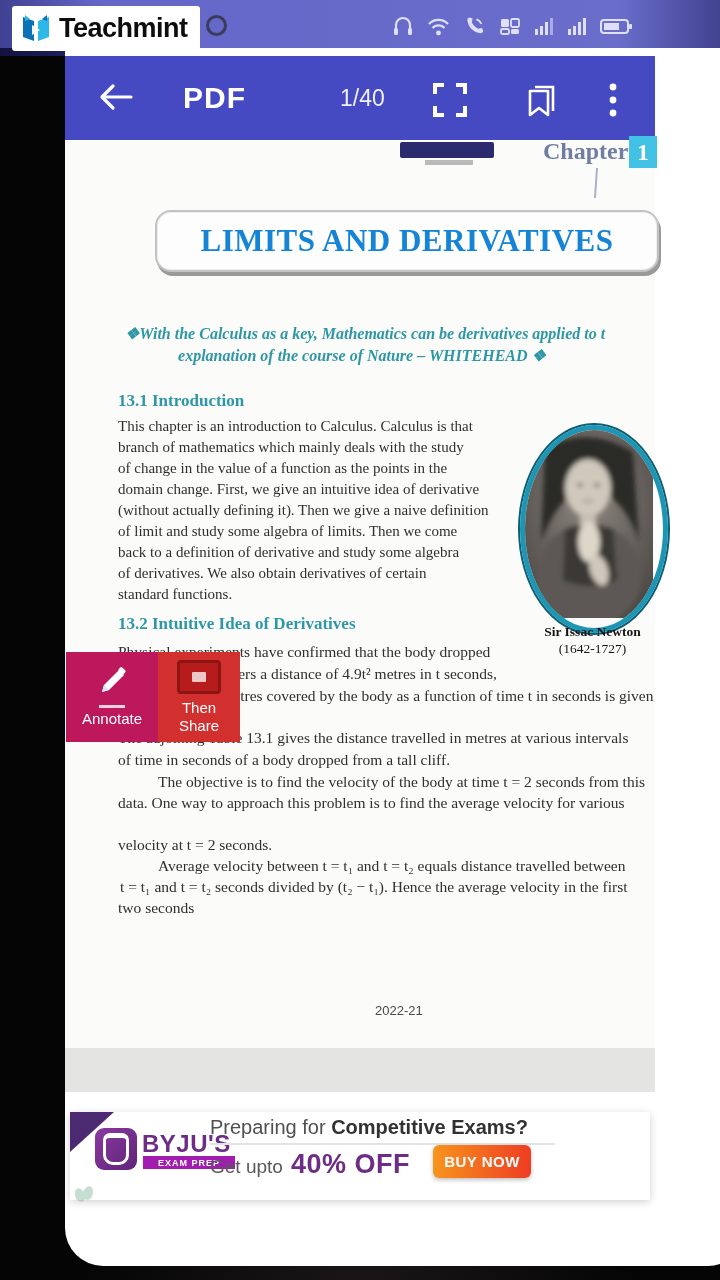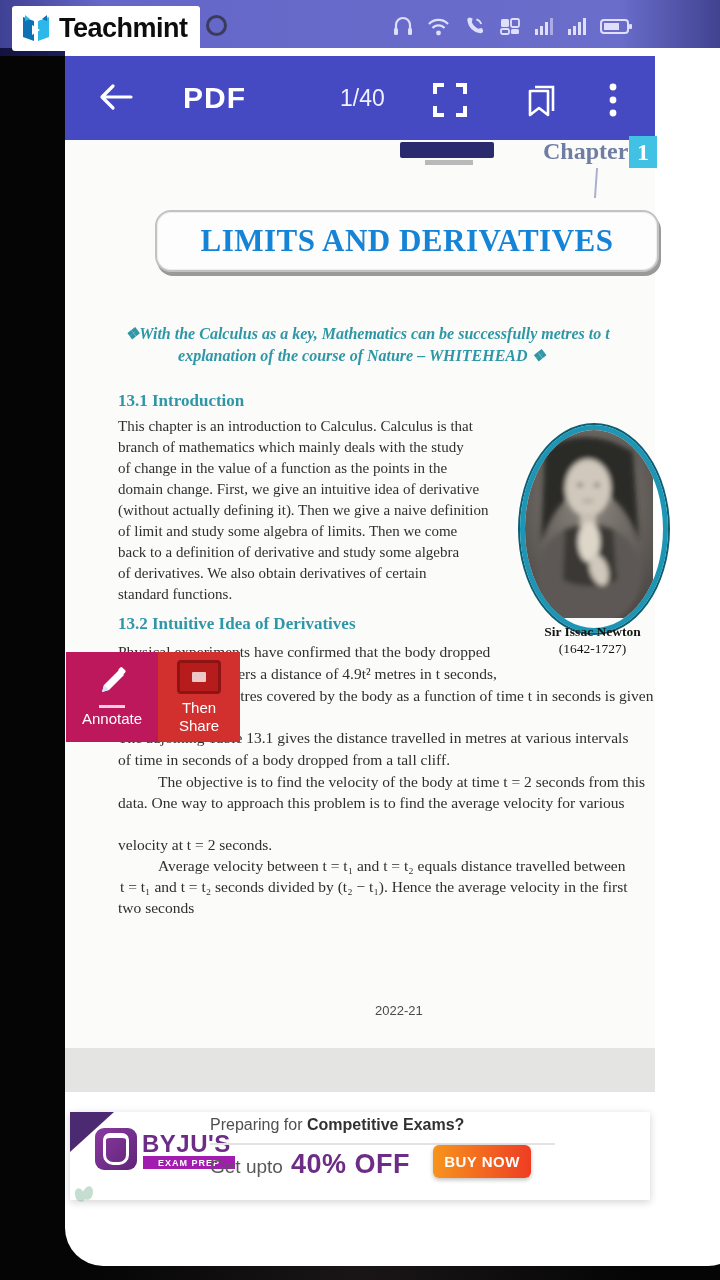--- a/index.html
+++ b/index.html
@@ -43,21 +43,21 @@
   .stop-icon-outer{width:38px;height:28px;border-radius:4px;background:#b71c1c;border:3px solid #8e1414;display:flex;align-items:center;justify-content:center;}
   .stop-icon-inner{width:14px;height:10px;background:rgba(255,255,255,.75);border-radius:1px;}
   .annot-underline{width:26px;height:3px;background:rgba(255,255,255,.8);margin-top:3px;}
   
   .ad-card{left:5px;top:1064px;width:580px;height:88px;background:#fff;box-shadow:0 2px 8px rgba(0,0,0,.18);}
   .ad-triangle{left:5px;top:1064px;width:0;height:0;border-top:40px solid #4c2a72;border-right:44px solid transparent;}
   .byju-square{left:30px;top:1080px;width:42px;height:42px;border-radius:9px;background:linear-gradient(135deg,#8a3aa0,#5f2478);display:flex;align-items:center;justify-content:center;}
   .byju-glyph{width:20px;height:24px;border:3px solid #fff;border-radius:7px 7px 10px 10px;border-top-width:5px;}
   .byju-name{left:77px;top:1082px;font-size:24px;font-weight:800;color:#6d2c85;letter-spacing:.5px;}
   .byju-strip{left:78px;top:1108px;width:92px;height:13px;background:#a21caf;color:#fff;font-size:9px;font-weight:700;display:flex;align-items:center;justify-content:center;letter-spacing:1px;}
-  .ad-headline{left:145px;top:1068px;font-size:16px;color:#4f4f4f;white-space:nowrap;}
+  .ad-headline{left:145px;top:1068px;font-size:20px;color:#4f4f4f;white-space:nowrap;}
   .ad-headline b{color:#323232;}
   .ad-divider{left:145px;top:1095px;width:345px;height:2px;background:#e3e3e3;}
   .ad-offer{left:145px;top:1101px;font-size:19px;color:#585858;white-space:nowrap;display:flex;align-items:baseline;gap:8px;}
   .ad-offer-value{font-size:27px;font-weight:800;color:#6d2c85;letter-spacing:.5px;}
   .buy-btn{left:368px;top:1097px;width:98px;height:33px;background:linear-gradient(90deg,#f7941d,#ee3d23);border-radius:6px;display:flex;align-items:center;justify-content:center;color:#fff;font-weight:800;font-size:15px;letter-spacing:.5px;box-shadow:0 2px 4px rgba(0,0,0,.25);}
   .sprout{left:8px;top:1134px;width:22px;height:22px;opacity:.45;}
   .sprout i{position:absolute;width:10px;height:14px;background:#7fb89a;border-radius:50% 50% 50% 50%/60% 60% 40% 40%;}
 </style>
 </head>
 <body>
@@ -146,21 +146,21 @@
     <div class="abs" style="left:360px;top:112px;width:48px;height:5px;background:#b9b9b9;"></div>
 
     <div class="abs chapter-label serif" style="left:478px;top:90px;">Chapter</div>
     <div class="abs chapter-num serif" style="left:564px;top:88px;">1</div>
     <div class="abs" style="left:530px;top:120px;width:2px;height:30px;background:#aab0cf;transform:rotate(4deg);"></div>
 
     <div class="abs title-box">
       <span class="title-text serif">LIMITS AND DERIVATIVES</span>
     </div>
 
-    <div class="abs quote serif" style="left:60px;top:276px;">❖With the Calculus as a key, Mathematics can be successfully metres to t</div>
+    <div class="abs quote serif" style="left:60px;top:276px;">❖With the Calculus as a key, Mathematics can be derivatives applied to t</div>
     <div class="abs quote serif" style="left:57px;top:298px;width:480px;text-align:center;">explanation of the course of Nature – WHITEHEAD ❖</div>
 
     <div class="abs h-teal serif" style="left:53px;top:343px;">13.1  Introduction</div>
     <div class="abs bodyline serif" style="left:53px;top:370px;">This chapter is an introduction to Calculus. Calculus is that</div>
     <div class="abs bodyline serif" style="left:53px;top:391px;">branch of mathematics which mainly deals with the study</div>
     <div class="abs bodyline serif" style="left:53px;top:412px;">of change in the value of a function as the points in the</div>
     <div class="abs bodyline serif" style="left:53px;top:433px;">domain change. First, we give an intuitive idea of derivative</div>
     <div class="abs bodyline serif" style="left:53px;top:454px;">(without actually defining it). Then we give a naive definition</div>
     <div class="abs bodyline serif" style="left:53px;top:475px;">of limit and study some algebra of limits. Then we come</div>
     <div class="abs bodyline serif" style="left:53px;top:496px;">back to a definition of derivative and study some algebra</div>

